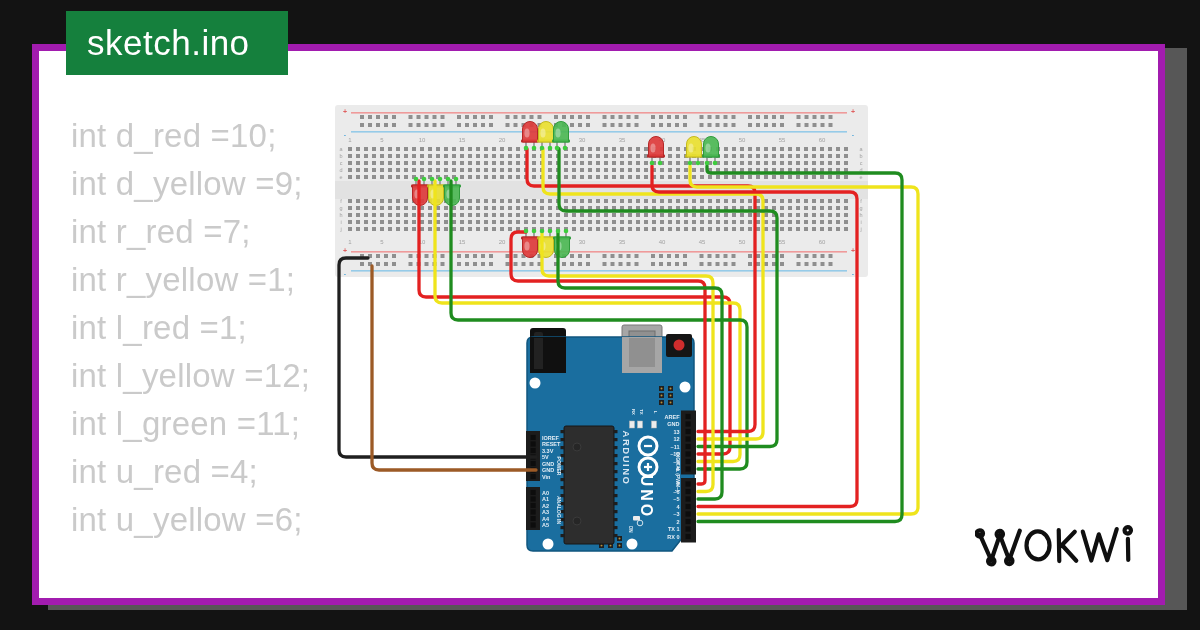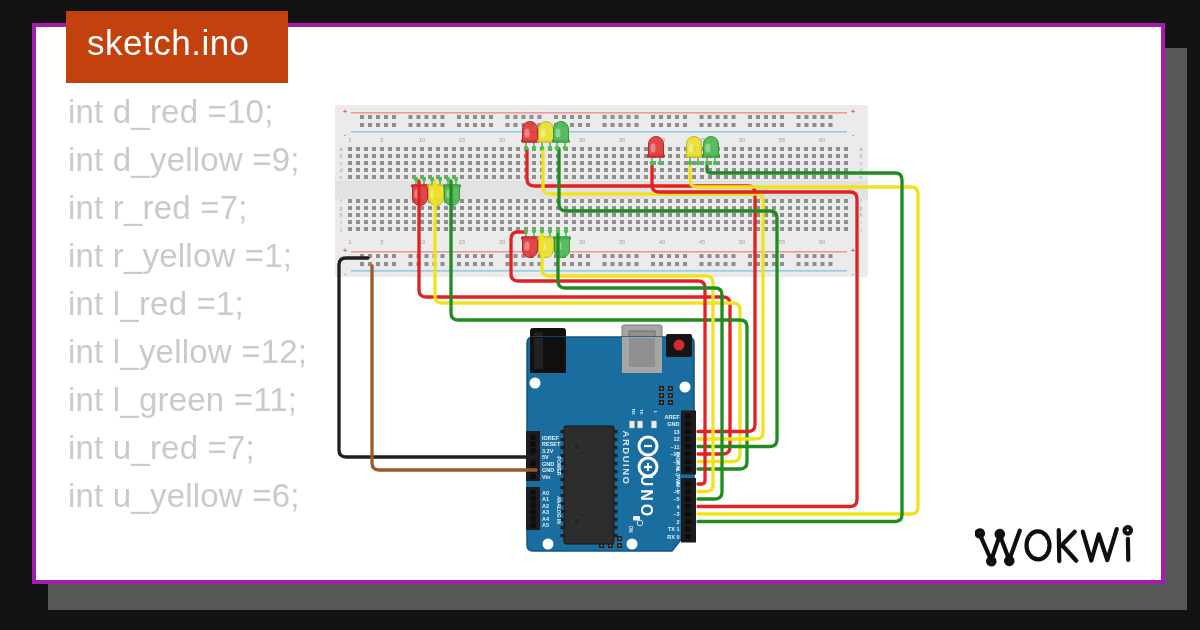--- a/index.html
+++ b/index.html
@@ -1,36 +1,36 @@
 <!DOCTYPE html>
 <html><head>
 <meta charset="utf-8">
 <style>
   html,body{margin:0;padding:0;background:#131313;}
   .stage{position:relative;width:1200px;height:630px;background:#131313;overflow:hidden;
          font-family:"Liberation Sans",sans-serif;}
   .card-shadow{position:absolute;left:48px;top:48px;width:1139px;height:562px;background:#575757;}
-  .card{position:absolute;left:32px;top:23px;width:1133px;height:561px;background:#ffffff;
-        border:4px solid #a21caf;box-sizing:border-box;overflow:hidden;z-index:1;}
-  .title-box{position:absolute;left:66px;top:11px;width:222px;height:72px;background:#c2410c;z-index:5;}
+  .card{position:absolute;left:32px;top:44px;width:1133px;height:561px;background:#ffffff;
+        border:7px solid #a21caf;box-sizing:border-box;overflow:hidden;z-index:1;}
+  .title-box{position:absolute;left:66px;top:11px;width:222px;height:64px;background:#15803d;z-index:5;}
   .title-box span{display:block;color:#ffffff;font-size:35px;line-height:64px;padding-left:21px;
         letter-spacing:0.5px;}
   .code{position:absolute;left:32px;top:61px;color:#cacaca;font-size:33px;line-height:48px;
         letter-spacing:0.2px;white-space:pre;}
   #circuit{position:absolute;left:0;top:0;width:1200px;height:630px;z-index:3;pointer-events:none;}
   .logo{position:absolute;left:975px;top:522px;z-index:4;}
 </style>
 </head>
 <body>
 
 <div class="stage">
   <div class="card-shadow"></div>
 
   <div class="card">
-    <div class="code" id="code"><div>int d_red =10;</div><div>int d_yellow =9;</div><div>int r_red =7;</div><div>int r_yellow =1;</div><div>int l_red =1;</div><div>int l_yellow =12;</div><div>int l_green =11;</div><div>int u_red =7;</div><div>int u_yellow =6;</div></div>
+    <div class="code" id="code"><div>int d_red =10;</div><div>int d_yellow =9;</div><div>int r_red =7;</div><div>int r_yellow =1;</div><div>int l_red =1;</div><div>int l_yellow =12;</div><div>int l_green =11;</div><div>int u_red =4;</div><div>int u_yellow =6;</div></div>
   </div>
 
   <div class="title-box">
     <span>sketch.ino</span>
   </div>
 
   <svg id="circuit" viewBox="0 0 1200 630">
       <g>
         <rect x="335" y="105" width="533" height="172" rx="3" fill="#ebebeb"></rect>
         <rect x="335" y="181" width="533" height="18" fill="#e2e2e2"></rect>

